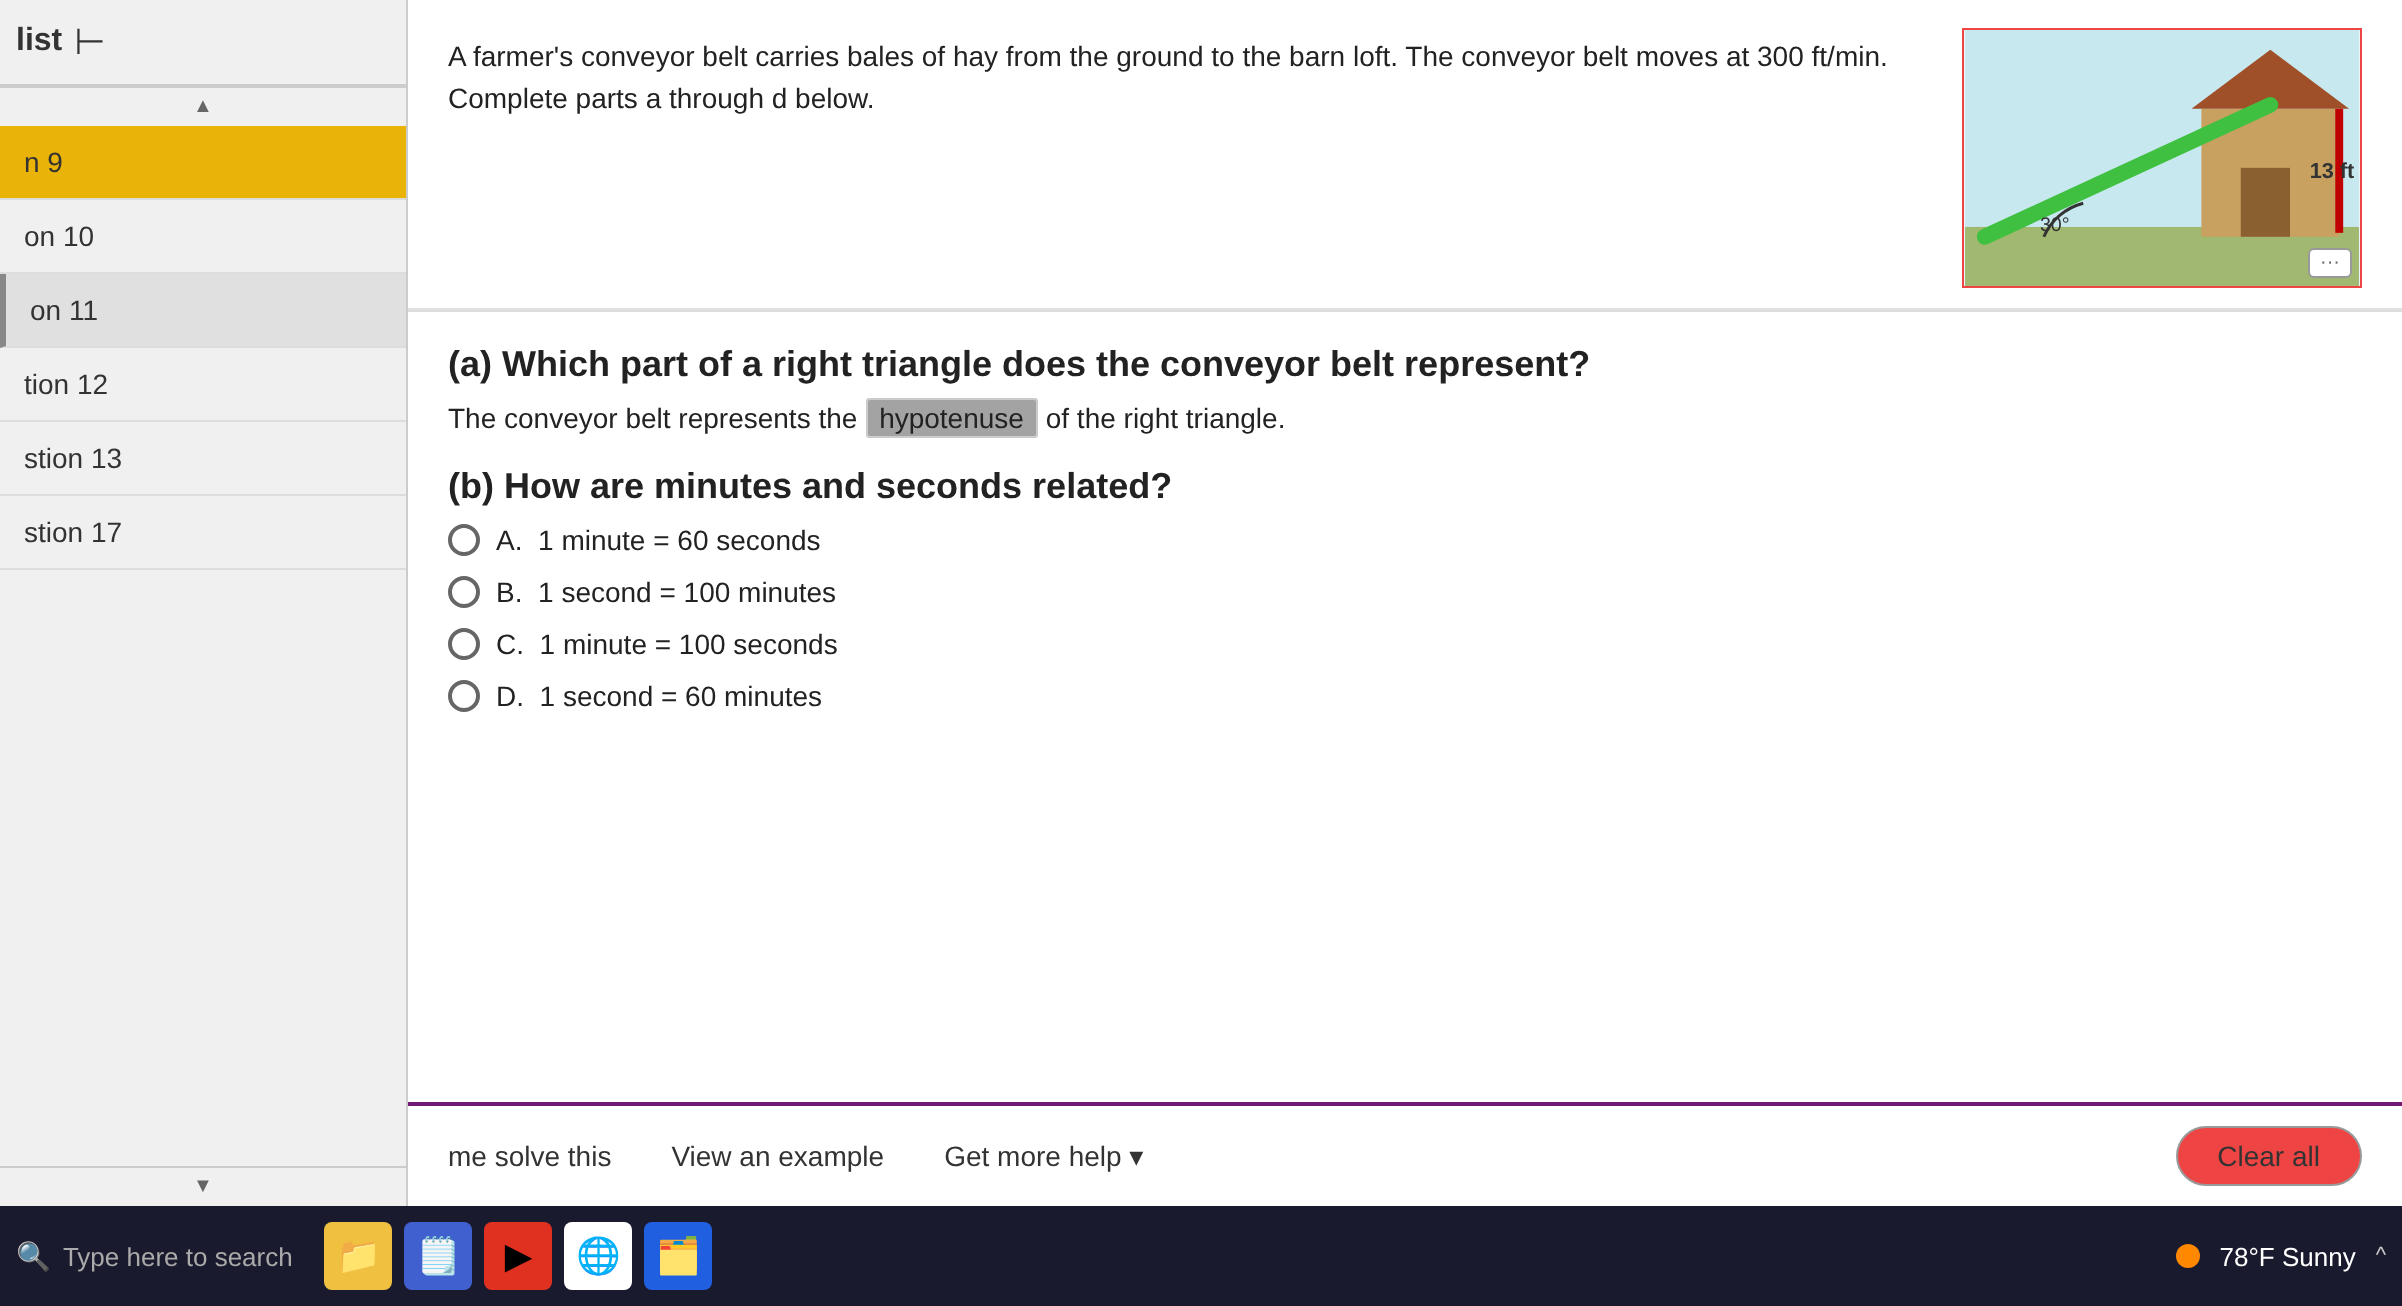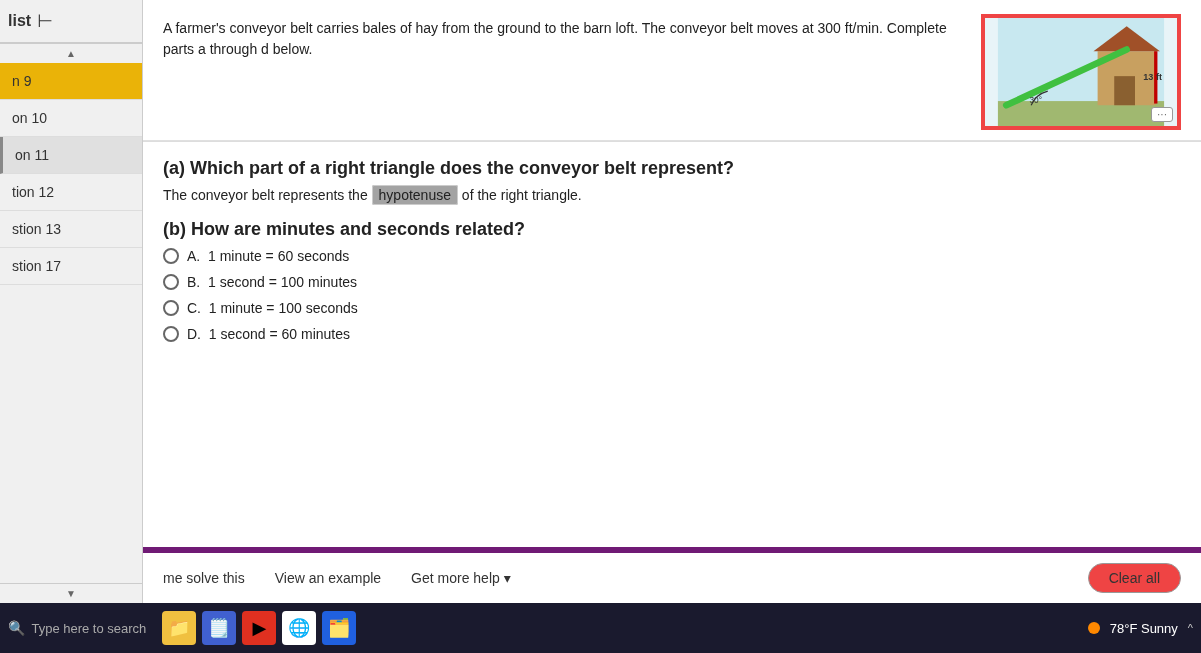--- a/index.html
+++ b/index.html
@@ -14,21 +14,21 @@
     }
 
     .main-area {
       display: flex;
       flex: 1;
       background: #fff;
     }
 
     
     .sidebar {
-      width: 143px;
+      width: 204px;
       background: #f0f0f0;
       border-right: 1px solid #ccc;
       display: flex;
       flex-direction: column;
       overflow: hidden;
     }
 
     .sidebar-header {
       display: flex;
       align-items: center;
@@ -101,22 +101,22 @@
     .question-text-block {
       flex: 1;
       font-size: 14px;
       color: #222;
       line-height: 1.5;
       padding-top: 4px;
     }
 
     .question-image {
       width: 200px;
-      height: 116px;
-      border: 4px solid #ef4444;
+      height: 130px;
+      border: 1px solid #ef4444;
       background: #e8f4f8;
       position: relative;
       flex-shrink: 0;
       overflow: hidden;
     }
 
     
     .farm-diagram {
       width: 100%;
       height: 100%;
@@ -191,21 +191,21 @@
       display: inline-block;
       flex-shrink: 0;
     }
 
     
     .footer {
       display: flex;
       align-items: center;
       padding: 10px 20px;
       background: #fff;
-      border-top: 6px solid #701a75;
+      border-top: 2px solid #701a75;
       gap: 30px;
     }
 
     .footer-link {
       font-size: 14px;
       color: #333;
       cursor: pointer;
       text-decoration: none;
     }
 

